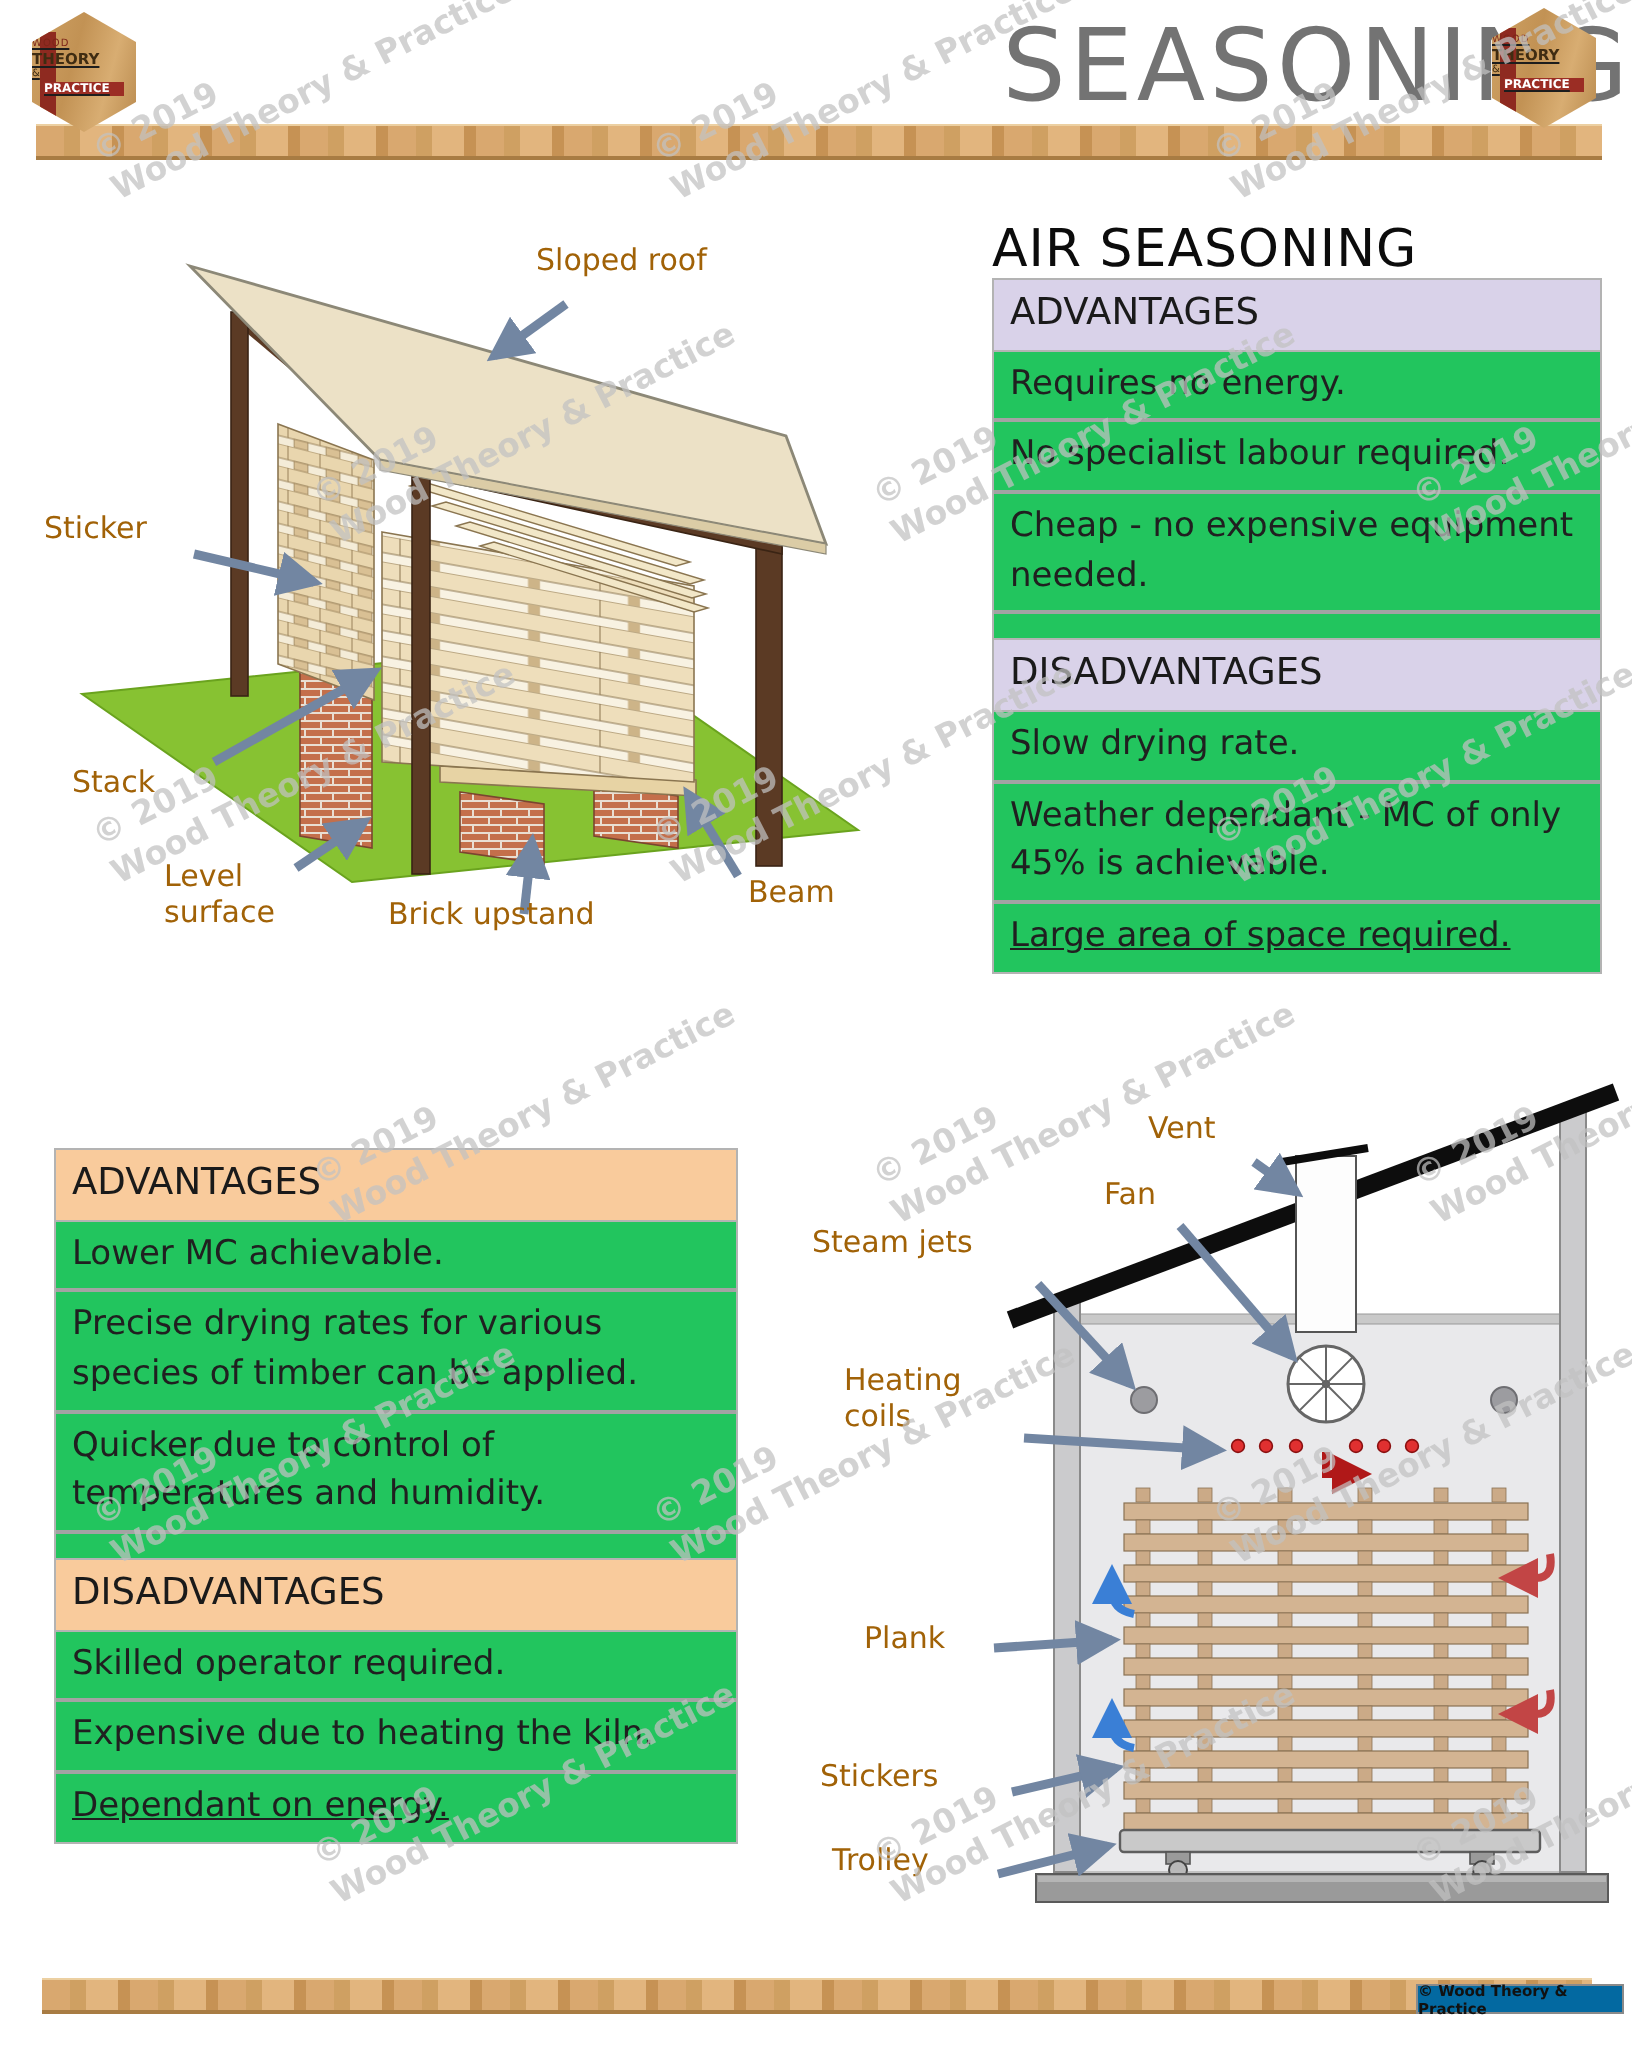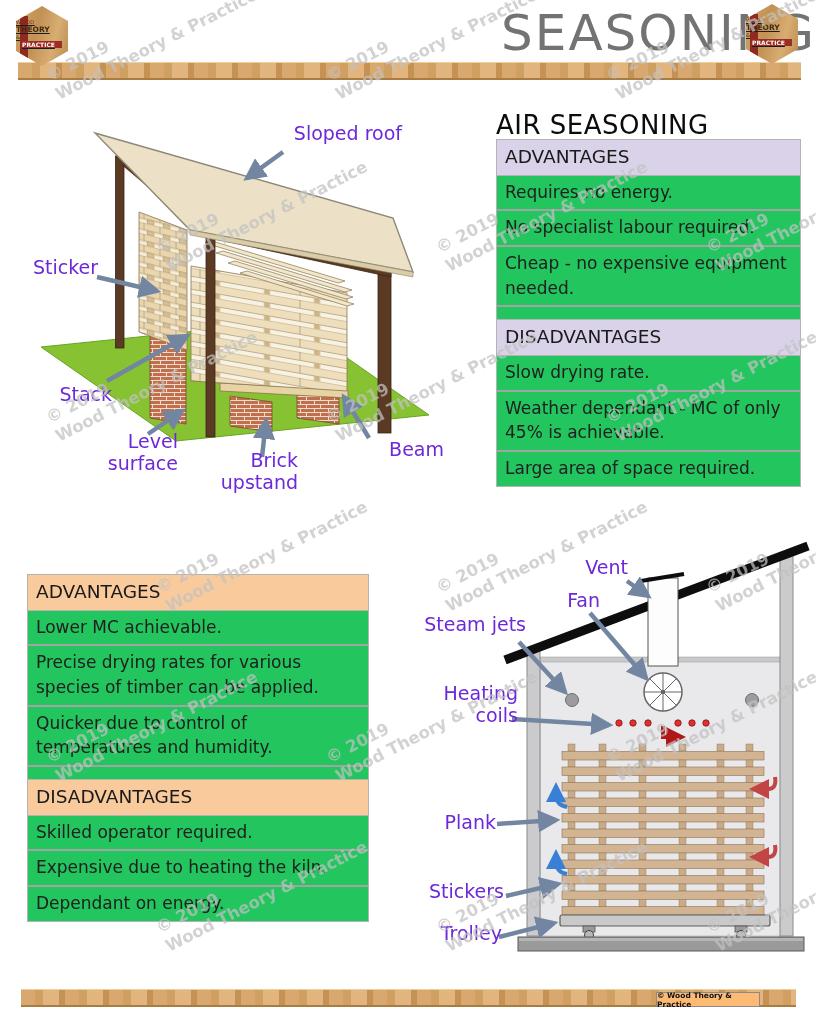--- a/index.html
+++ b/index.html
@@ -21,39 +21,39 @@
       clip-path:polygon(50% 0%,100% 25%,100% 75%,50% 100%,0% 75%,0% 25%);
       background:linear-gradient(105deg,#cfa265,#c29254 40%,#d8ad72 70%,#b98a4e);
       text-decoration:underline;}
   .hexlogo .ribbon{position:absolute;left:4px;top:10px;width:8px;height:42px;background:#8e2a20;}
   .logo-t1{margin-top:13px;font-size:5px;color:#7d2619;letter-spacing:.5px;position:relative;}
   .logo-t2{font-size:7.5px;font-weight:bold;color:#3f2c12;position:relative;}
   .logo-amp{font-size:5px;color:#3f2c12;position:relative;}
   .logo-t3{font-size:6px;font-weight:bold;color:#fff;background:#9b2d24;margin:1px 6px 0 6px;position:relative;}
   .hex-left{left:16px;top:6px;}
   .hex-right{left:746px;top:4px;}
-  .credit-box{position:absolute;left:656px;top:992px;width:102px;height:13px;z-index:4;
-      background:#fdba74;border:1px solid #8a8a8a;font-size:7.5px;font-weight:bold;
+  .credit-box{position:absolute;left:708px;top:992px;width:102px;height:13px;z-index:4;
+      background:#0369a1;border:1px solid #8a8a8a;font-size:7.5px;font-weight:bold;
       display:flex;align-items:center;justify-content:center;color:#111;}
   
   .sec-title{position:absolute;z-index:2;font-size:26px;letter-spacing:.5px;color:#0c0c0c;white-space:nowrap;}
   .air-title{left:496px;top:110px;}
   .kiln-title{left:29px;top:541px;}
   .tbl{position:absolute;z-index:2;background:#22c55e;border:1px solid #b3b3b3;font-size:17px;line-height:1.45;}
   .tbl-air{left:496px;top:139px;width:303px;}
   .tbl-kiln{left:27px;top:574px;width:340px;}
   .tbl .hd{padding:4px 8px;font-size:18.5px;border-bottom:1px solid #b3b3b3;color:#1a1a1a;}
   .tbl-air .hd{background:var(--air-header-bg,#d9d2e9);}
   .tbl-kiln .hd{background:var(--kiln-header-bg,#f9cb9c);}
   .tbl .row{padding:4px 8px 5px 8px;border-bottom:2px solid #a3a3a3;color:#202020;}
   .tbl .spacer{height:12px;border-bottom:1px solid #b3b3b3;}
-  .tbl .row:last-child{border-bottom:none;}
+  .tbl .row:last-child{border-bottom:none;text-decoration:underline;}
   
   .dia-svg{position:absolute;z-index:1;}
-  .dia-label{position:absolute;z-index:3;font-size:19px;color:#6d28d9;text-align:right;line-height:1.18;}
+  .dia-label{position:absolute;z-index:3;font-size:15px;color:#a16207;text-align:left;line-height:1.18;}
 </style>
 </head>
 <body>
 
 <div class="page">
 
   <div class="main-title">SEASONING</div>
   <div class="woodbar bar-top"></div>
   <div class="woodbar bar-bottom"></div>
 

